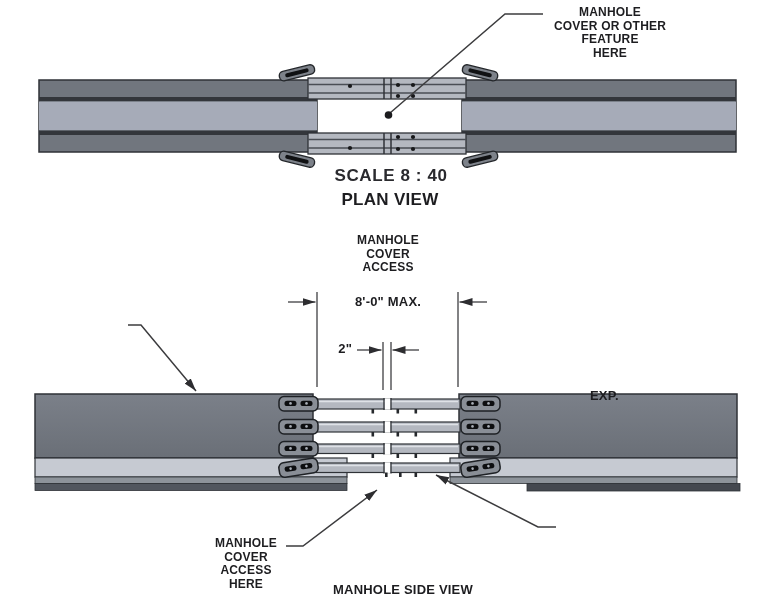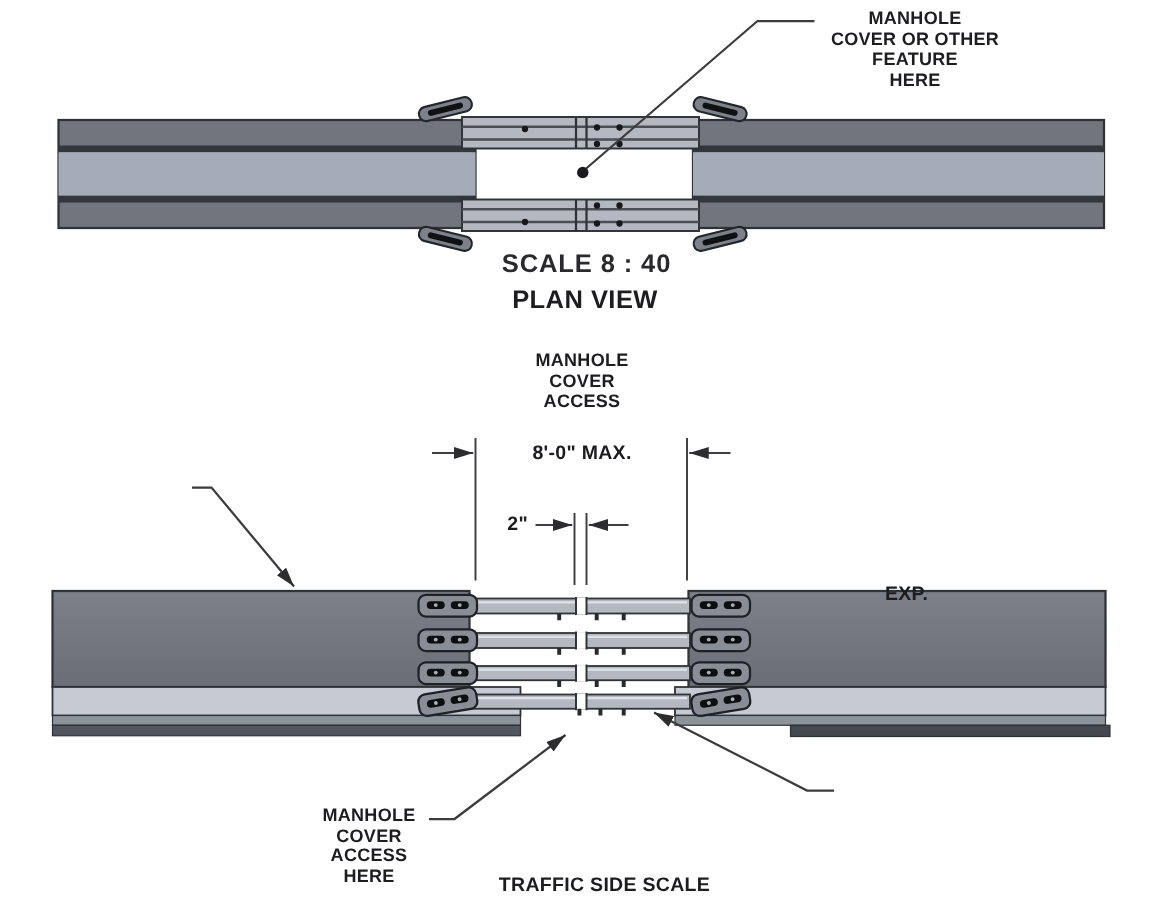--- a/index.html
+++ b/index.html
@@ -257,15 +257,15 @@
 
 
 <div class="lbl dim left" style="left:590px;top:362px;width:60px;margin-top:27px;">EXP.</div>
 
 <div class="lbl" style="left:246px;top:537px;width:110px;">MANHOLE
 COVER
 ACCESS
 HERE</div>
 
 
-<div class="lbl dim" style="left:403px;top:583px;width:180px;">TRAFFIC SIDE SCALE</div>
+<div class="lbl dim" style="left:403px;top:583px;width:180px;">MANHOLE SIDE VIEW</div>
 
 </div>
 
 </body></html>

